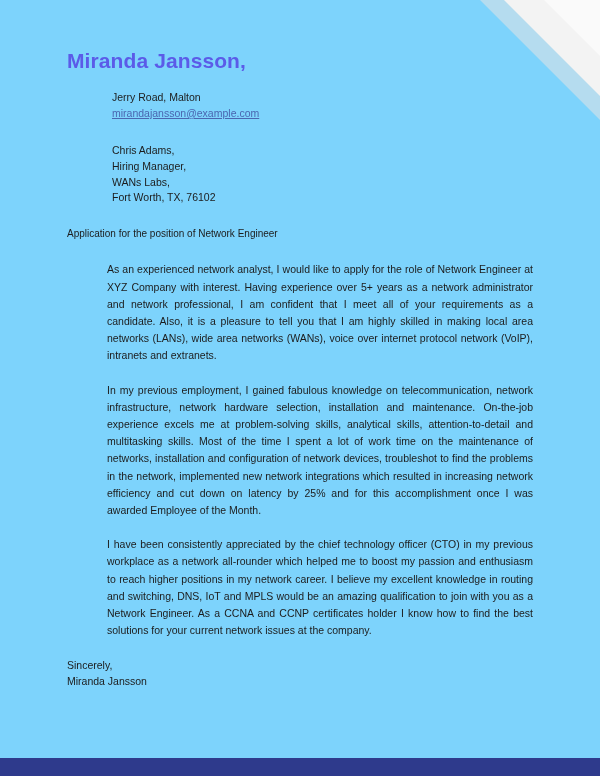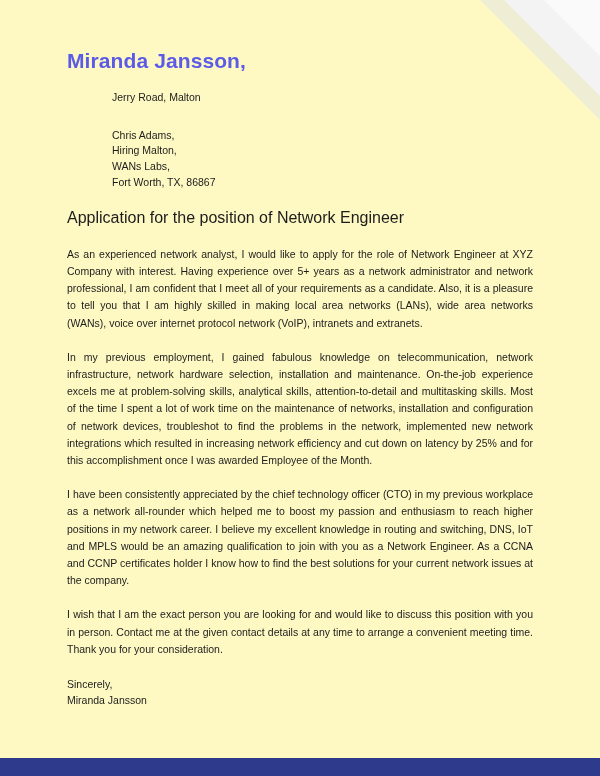--- a/index.html
+++ b/index.html
@@ -11,21 +11,21 @@
     height: 776px;
     background: #ffffff;
     font-family: "Liberation Sans", sans-serif;
     overflow: hidden;
   }
 
   .page {
     position: relative;
     width: 600px;
     height: 776px;
-    background: #fef9c3;
+    background: #7dd3fc;
     box-sizing: border-box;
     overflow: hidden;
   }
 
   
   .corner-accent {
     position: absolute;
     top: 0;
     right: 0;
     width: 120px;
@@ -103,39 +103,40 @@
     color: #4a66b0;
     text-decoration: underline;
     display: inline-block;
   }
 
   .recipient-block {
     margin-bottom: 20px;
   }
 
   .subject-line {
-    font-size: 16px;
+    font-size: 10px;
     color: #1c1c1c;
     line-height: 15.6px;
     margin-bottom: 20px;
   }
 
   .salutation {
     font-size: 10.5px;
     color: #1c1c1c;
     line-height: 15.6px;
     margin-bottom: 18px;
   }
 
   .body-paragraph {
     font-size: 10.5px;
     color: #1c1c1c;
     line-height: 17.2px;
     text-align: justify;
     margin-bottom: 17px;
+    margin-left: 40px;
   }
 
   .signoff {
     font-size: 10.5px;
     color: #1c1c1c;
     line-height: 15.6px;
     margin-top: 19px;
   }
 
   .line {
@@ -152,39 +153,39 @@
     <span class="tri-b"></span>
     <span class="tri-c"></span>
   </div>
 
   <div class="content">
 
     <h1 class="letter-name">Miranda Jansson,</h1>
 
     <div class="sender-block">
       <span class="line">Jerry Road, Malton</span>
+      <a class="email-link" href="#">mirandajansson@example.com</a>
     </div>
 
     <div class="recipient-block">
       <span class="line">Chris Adams,</span>
-      <span class="line">Hiring Malton,</span>
+      <span class="line">Hiring Manager,</span>
       <span class="line">WANs Labs,</span>
-      <span class="line">Fort Worth, TX, 86867</span>
+      <span class="line">Fort Worth, TX, 76102</span>
     </div>
 
     <div class="subject-line">Application for the position of Network Engineer</div>
 
 
     <p class="body-paragraph">As an experienced network analyst, I would like to apply for the role of Network Engineer at XYZ Company with interest. Having experience over 5+ years as a network administrator and network professional, I am confident that I meet all of your requirements as a candidate. Also, it is a pleasure to tell you that I am highly skilled in making local area networks (LANs), wide area networks (WANs), voice over internet protocol network (VoIP), intranets and extranets.</p>
 
     <p class="body-paragraph">In my previous employment, I gained fabulous knowledge on telecommunication, network infrastructure, network hardware selection, installation and maintenance. On-the-job experience excels me at problem-solving skills, analytical skills, attention-to-detail and multitasking skills. Most of the time I spent a lot of work time on the maintenance of networks, installation and configuration of network devices, troubleshot to find the problems in the network, implemented new network integrations which resulted in increasing network efficiency and cut down on latency by 25% and for this accomplishment once I was awarded Employee of the Month.</p>
 
     <p class="body-paragraph">I have been consistently appreciated by the chief technology officer (CTO) in my previous workplace as a network all-rounder which helped me to boost my passion and enthusiasm to reach higher positions in my network career. I believe my excellent knowledge in routing and switching, DNS, IoT and MPLS would be an amazing qualification to join with you as a Network Engineer. As a CCNA and CCNP certificates holder I know how to find the best solutions for your current network issues at the company.</p>
 
-    <p class="body-paragraph">I wish that I am the exact person you are looking for and would like to discuss this position with you in person. Contact me at the given contact details at any time to arrange a convenient meeting time. Thank you for your consideration.</p>
 
     <div class="signoff">
       <span class="line">Sincerely,</span>
       <span class="line">Miranda Jansson</span>
     </div>
 
   </div>
 
   <div class="footer-bar"></div>
 

